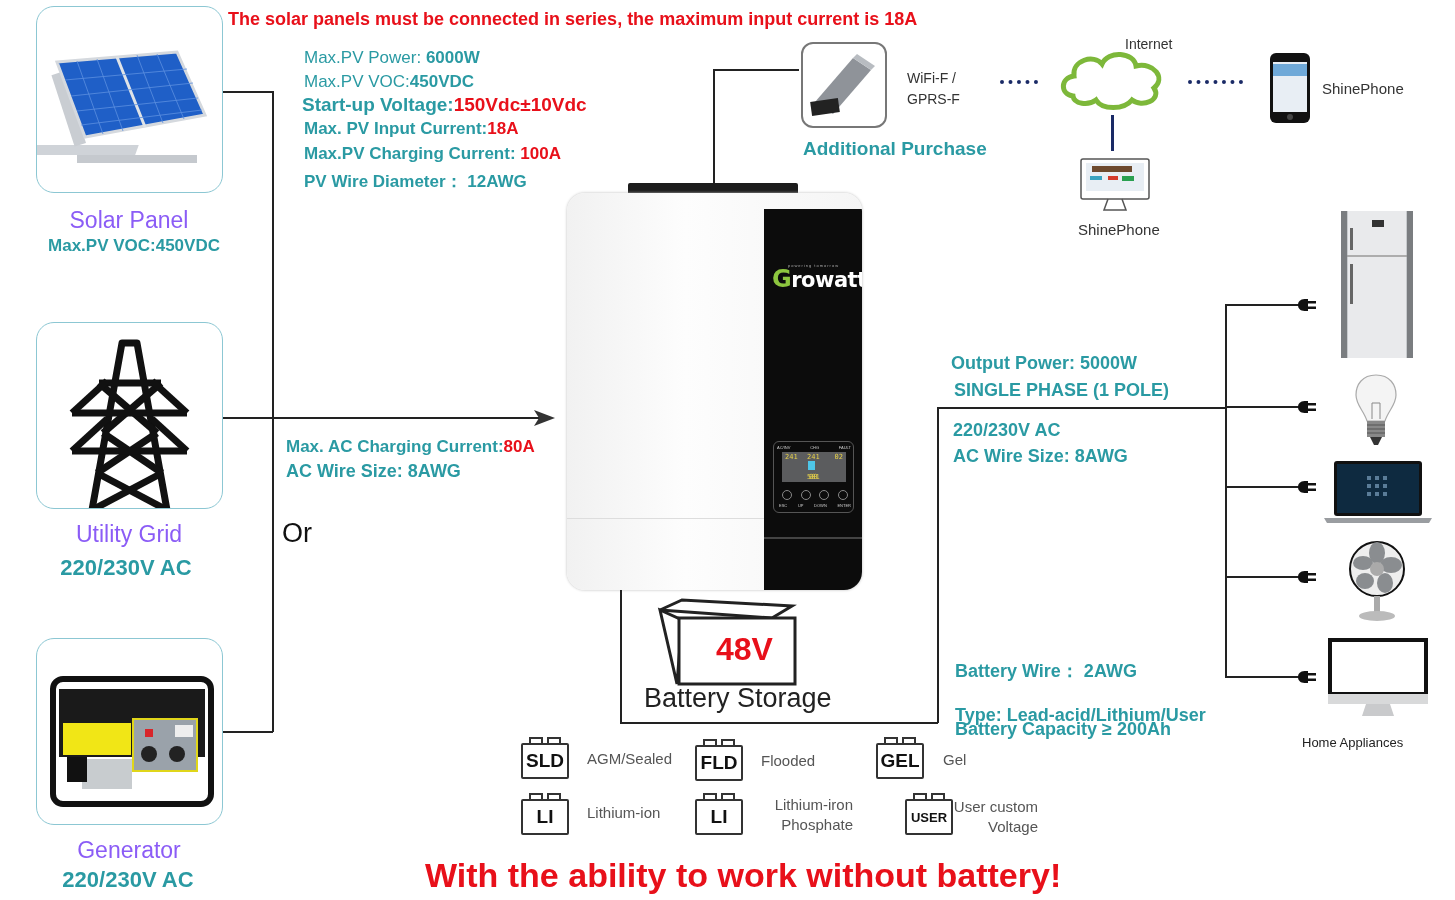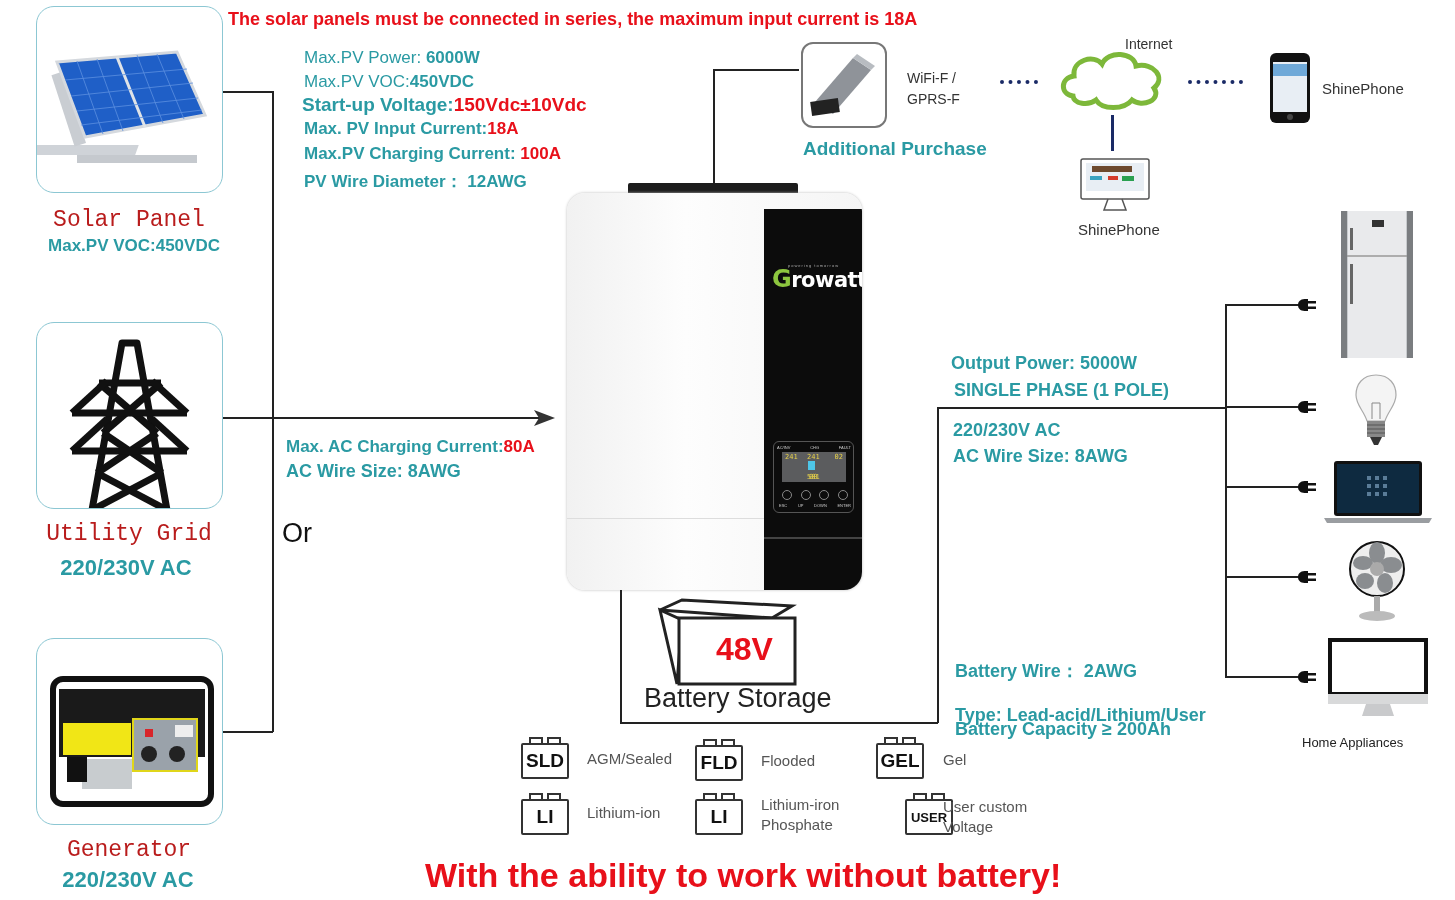--- a/index.html
+++ b/index.html
@@ -3,28 +3,28 @@
 <meta charset="utf-8">
 <style>
   * { box-sizing: border-box; margin: 0; padding: 0; }
   html, body { width: 1455px; height: 900px; background: #ffffff; overflow: hidden; }
   body { position: relative; font-family: "Liberation Sans", sans-serif; }
   .abs { position: absolute; }
   .teal { color: #2a9aa3; }
   .red { color: #e8101a; }
   .bold { font-weight: bold; }
   .src-card { position: absolute; width: 187px; border: 1.5px solid #8cc7d3; border-radius: 18px; background: #fff; overflow: hidden; }
-  .src-title { position: absolute; width: 200px; text-align: center; font-size: 23px; color: #b91c1c; font-family: Liberation Mono, monospace; }
+  .src-title { position: absolute; width: 200px; text-align: center; font-size: 23px; color: #8b5cf6; }
   .src-sub { position: absolute; width: 200px; text-align: center; font-weight: bold; color: #2a9aa3; }
   .line { position: absolute; background: #222; }
   .spec { position: absolute; font-size: 17px; white-space: nowrap; }
   .bat-icon { position: absolute; width: 48px; height: 36px; border: 2.5px solid #333; border-radius: 2px; font-weight: bold; font-size: 19px; color: #111; display: flex; align-items: center; justify-content: center; }
   .bat-icon::before, .bat-icon::after { content: ""; position: absolute; top: -8px; width: 10px; height: 6px; border: 2.5px solid #333; border-bottom: none; }
   .bat-icon::before { left: 6px; } .bat-icon::after { right: 6px; }
-  .bat-label { position: absolute; font-size: 15px; color: #555; line-height: 20px; }
+  .bat-label { position: absolute; font-size: 15px; color: #555; line-height: 20px; text-align: right; }
   .plug { position: absolute; width: 22px; height: 14px; }
 </style>
 </head>
 <body>
 
 <div class="abs red bold" style="left:228px;top:9px;font-size:18px;">The solar panels must be connected in series, the maximum input current is 18A</div>
 
 <div class="src-card" style="left:36px;top:6px;height:187px;">
   <svg width="187" height="187" viewBox="0 0 187 187">
     <polygon points="18,90 40,180 145,180 40,90" fill="#ddd" opacity="0"></polygon>

